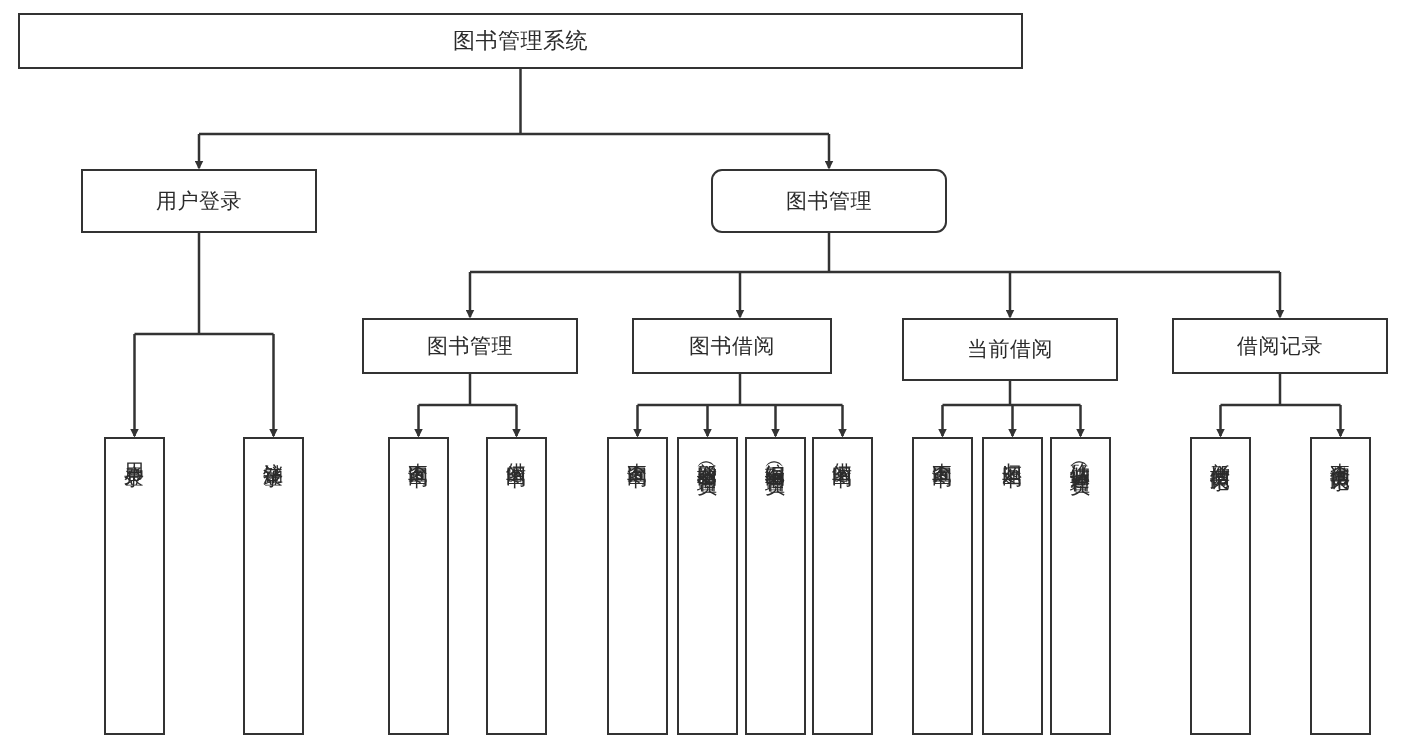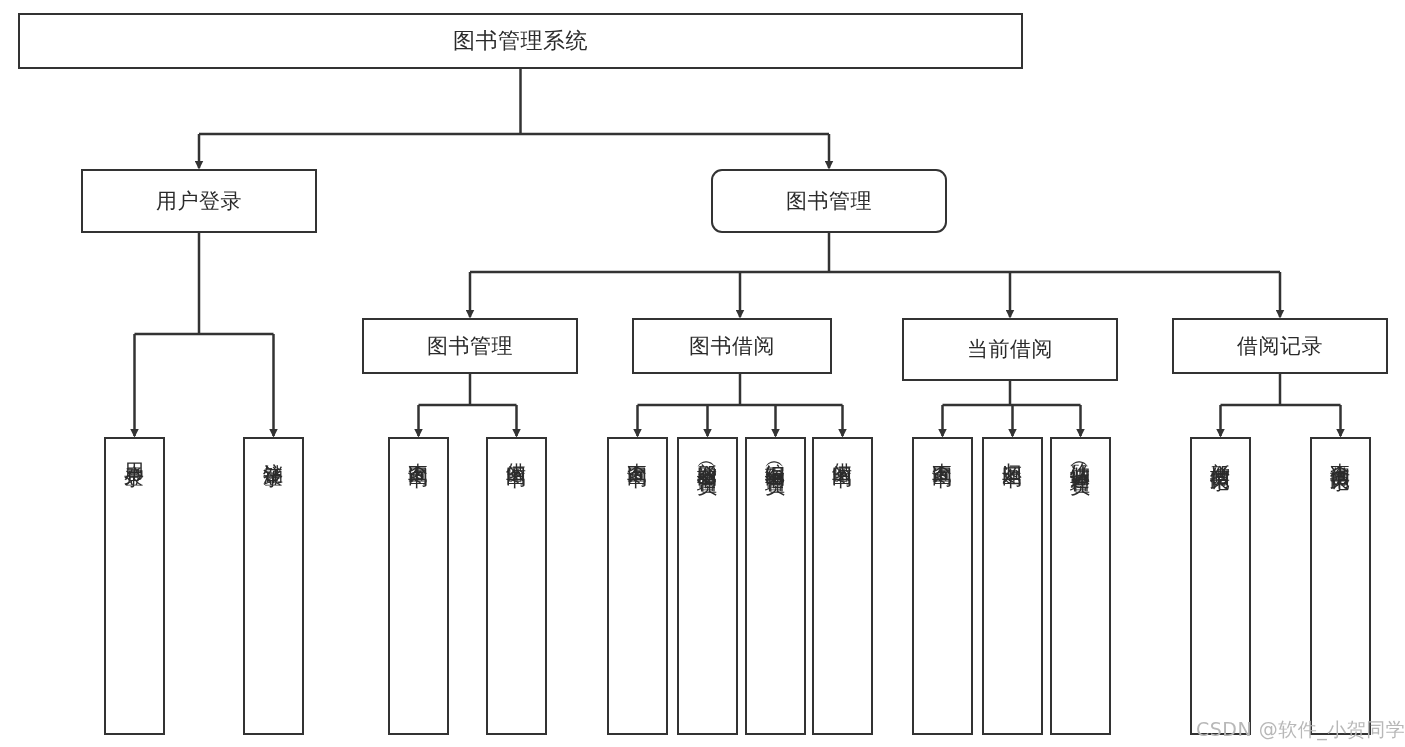--- a/index.html
+++ b/index.html
@@ -168,14 +168,13 @@
         <span class="node-label">确认归还（管理员）</span>
       </div>
       <div class="node vertical" style="left: 1190px; top: 437px; width: 61px; height: 298px;">
         <span class="node-label">新增借阅记录</span>
       </div>
       <div class="node vertical" style="left: 1310px; top: 437px; width: 61px; height: 298px;">
         <span class="node-label">查询借阅记录</span>
       </div>
     </div>
 
-  <div id="watermark" style="left: 1196px; top: 717px; color: rgb(184, 184, 184);">CSDN @软件_小贺同学</div>
 </div>
 
 </body></html>

